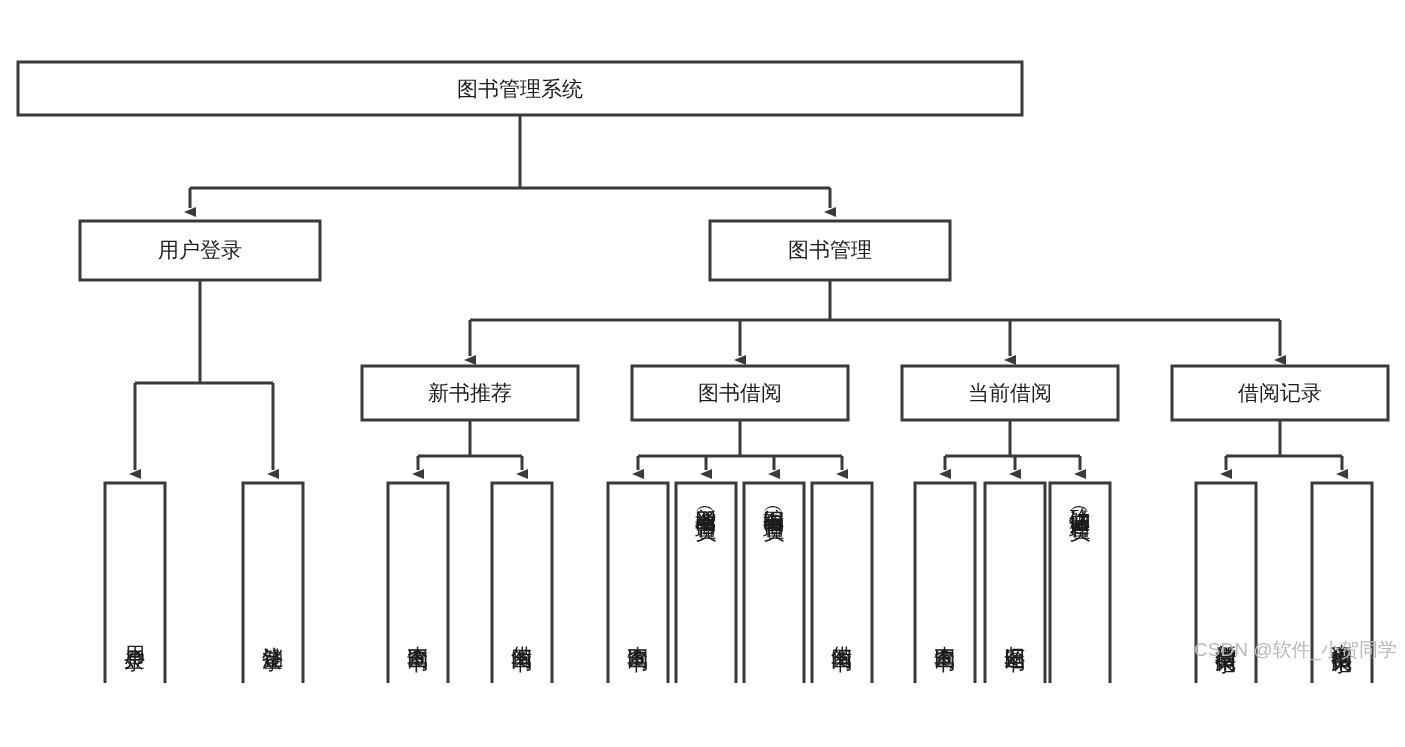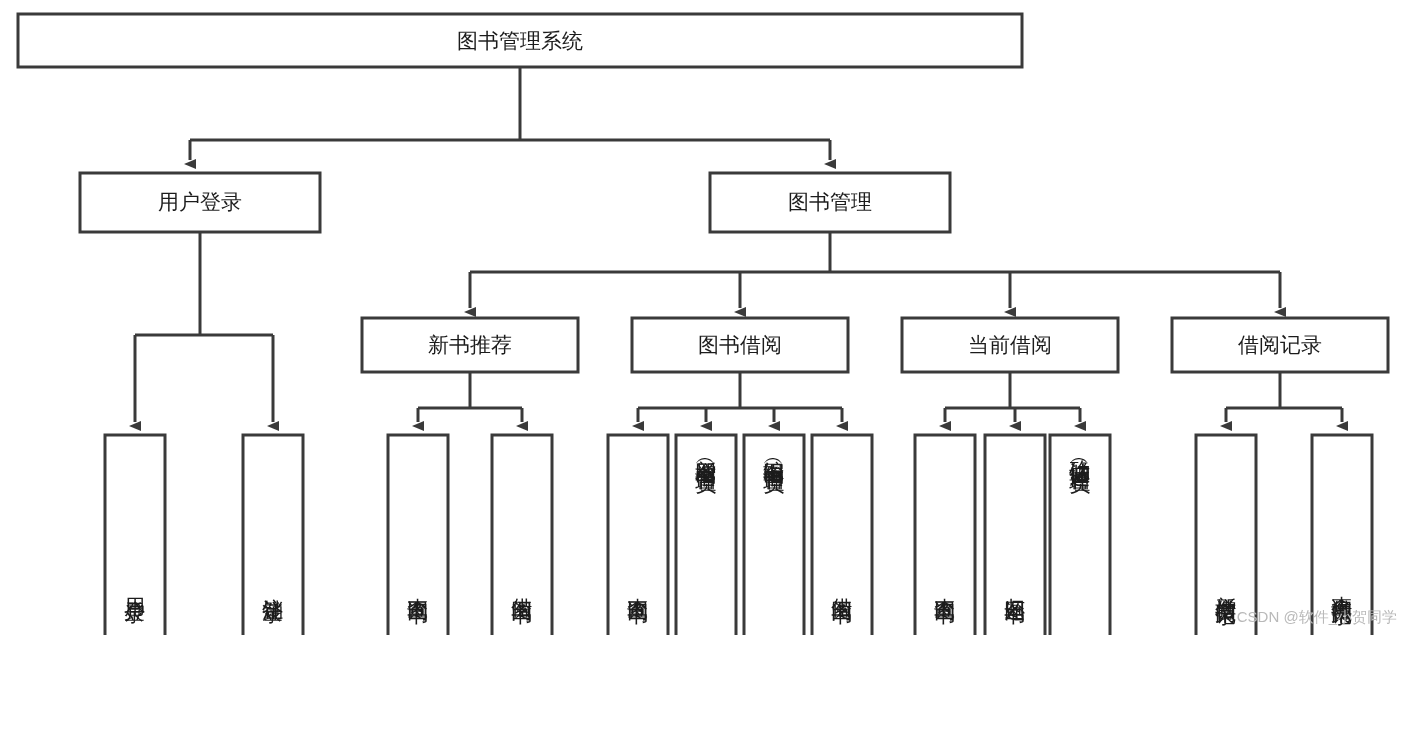--- a/index.html
+++ b/index.html
@@ -9,20 +9,21 @@
   }
   body {
     font-family: "Liberation Sans", "DejaVu Sans", sans-serif;
   }
   #diagram-root {
     position: relative;
     width: 1405px;
     height: 635px;
     background: #ffffff;
     overflow: hidden;
+    margin-top: 48px;
   }
   svg#tree-svg {
     position: absolute;
     top: 0;
     left: 0;
     width: 1405px;
     height: 747px;
     display: block;
   }
   .node-box {
@@ -63,23 +64,23 @@
     display: flex;
     align-items: flex-start;
     justify-content: center;
   }
   .leaf-cell.centered {
     align-items: center;
   }
   .watermark {
     position: absolute;
     right: 8px;
-    bottom: 8px;
-    font-family: "Liberation Sans", "DejaVu Sans", sans-serif;
-    font-size: 15px;
+    bottom: 20px;
+    font-family: "Liberation Sans", "DejaVu Sans", sans-serif;
+    font-size: 19px;
     color: #b9b9b9;
     white-space: nowrap;
     user-select: none;
   }
 </style>
 </head>
 <body>
 
 <div id="diagram-root">
 

